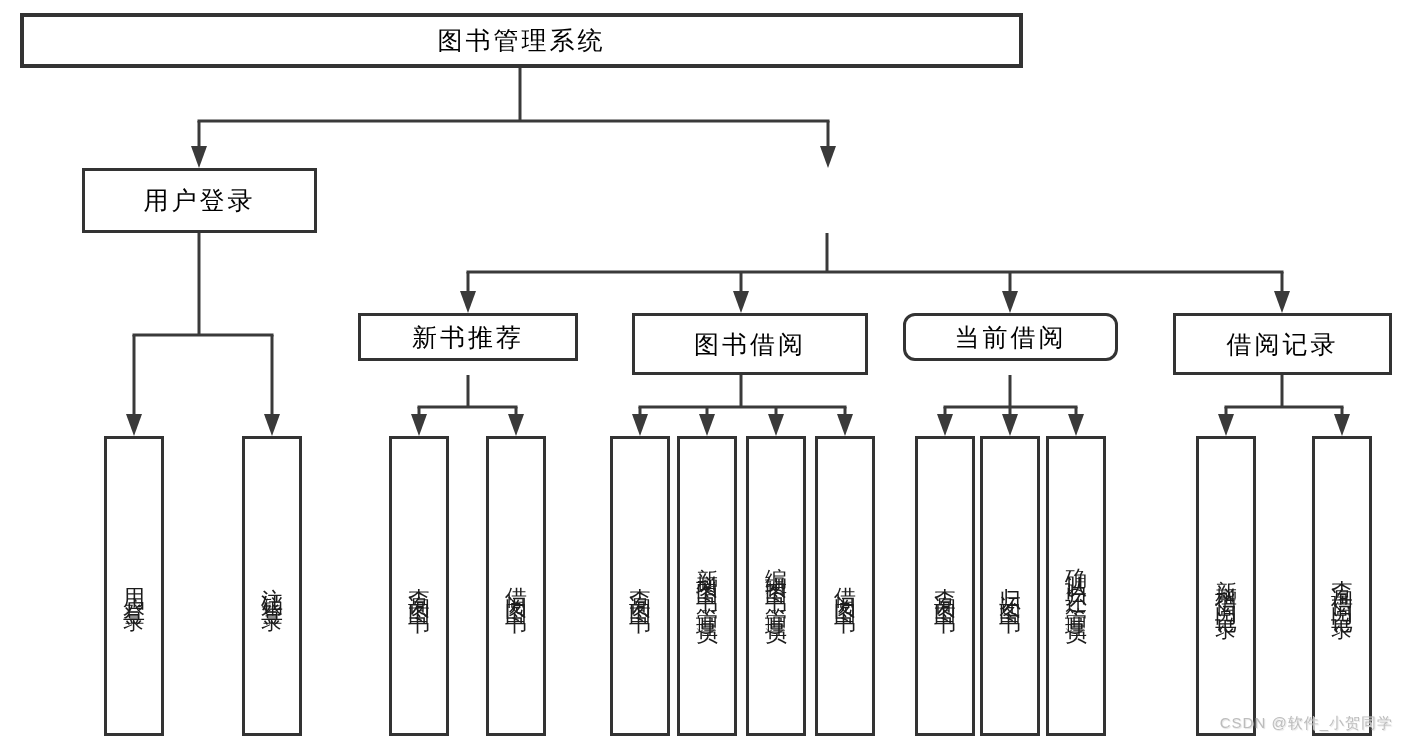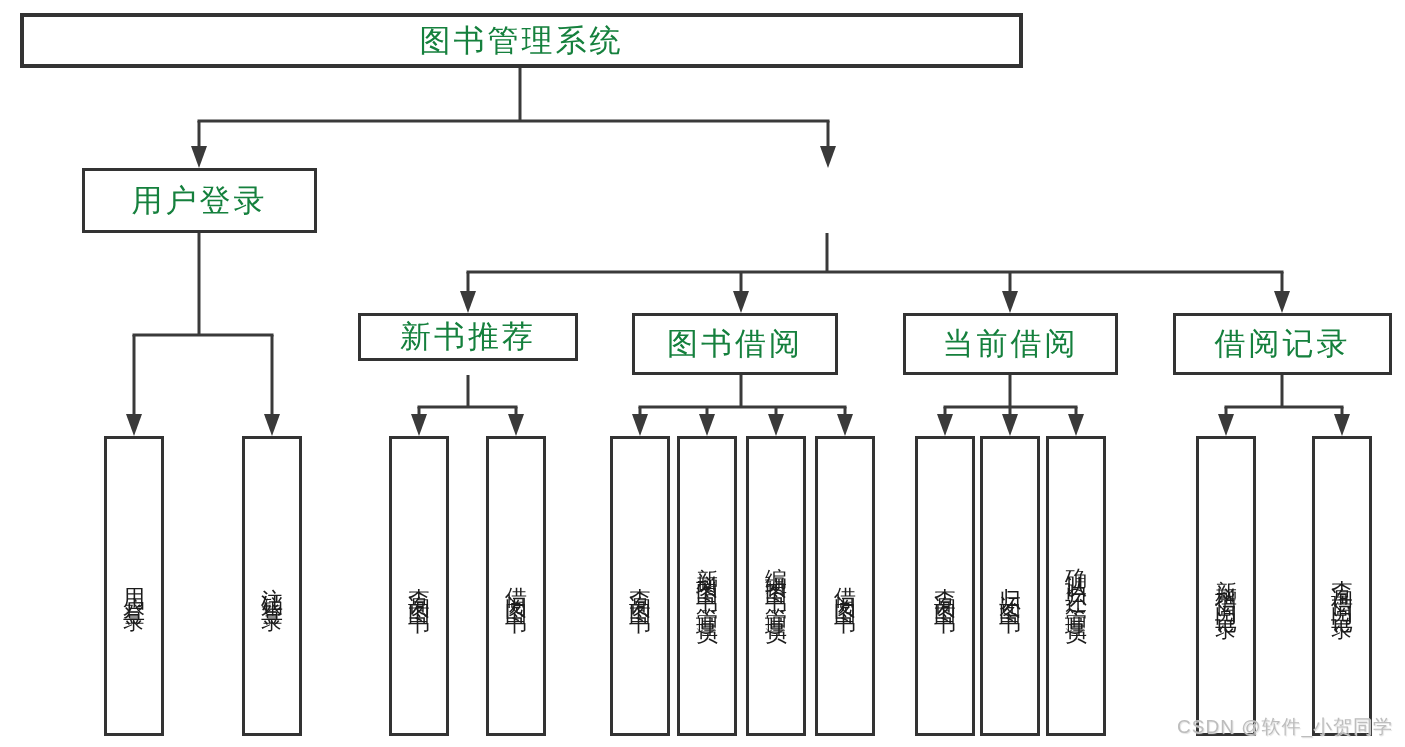--- a/index.html
+++ b/index.html
@@ -18,22 +18,22 @@
     z-index: 1;
   }
   .node {
     position: absolute;
     box-sizing: border-box;
     background: #ffffff;
     border: 3px solid #333333;
     display: flex;
     align-items: center;
     justify-content: center;
-    color: #15803d;
-    font-size: 31px;
+    color: #000000;
+    font-size: 25px;
     letter-spacing: 3px;
     z-index: 2;
     white-space: nowrap;
   }
   .node.root { border-width: 4px; }
   .leaf {
     position: absolute;
     box-sizing: border-box;
     top: 436px;
     width: 60px;
@@ -50,21 +50,21 @@
     text-orientation: mixed;
     font-size: 22px;
     letter-spacing: 8px;
     color: #1c1c1c;
     line-height: 1;
   }
   .watermark {
     position: absolute;
     right: 12px;
     top: 714px;
-    font-size: 19px;
+    font-size: 15px;
     color: #bdbdbd;
     letter-spacing: 1px;
     text-shadow: 1px 1px 1px #e3e3e3;
     z-index: 3;
     white-space: nowrap;
   }
 </style>
 </head>
 <body>
 
@@ -138,24 +138,24 @@
     <span>图书管理系统</span>
   </div>
 
   <div class="node" style="left:82px; top:168px; width:235px; height:65px;">
     <span>用户登录</span>
   </div>
 
   <div class="node" style="left:358px; top:313px; width:220px; height:48px;">
     <span>新书推荐</span>
   </div>
-  <div class="node" style="left:632px; top:313px; width:206px; height:62px;">
+  <div class="node" style="left:632px; top:313px; width:236px; height:62px;">
     <span>图书借阅</span>
   </div>
-  <div class="node" style="left:903px; top:313px; width:215px; height:62px;">
+  <div class="node" style="left:903px; top:313px; width:215px; height:48px;border-radius:12px;">
     <span>当前借阅</span>
   </div>
   <div class="node" style="left:1173px; top:313px; width:219px; height:62px;">
     <span>借阅记录</span>
   </div>
 
   <div class="leaf" style="left:104px;">
     <span class="vtext">用户登录</span>
   </div>
   <div class="leaf" style="left:242px;">

